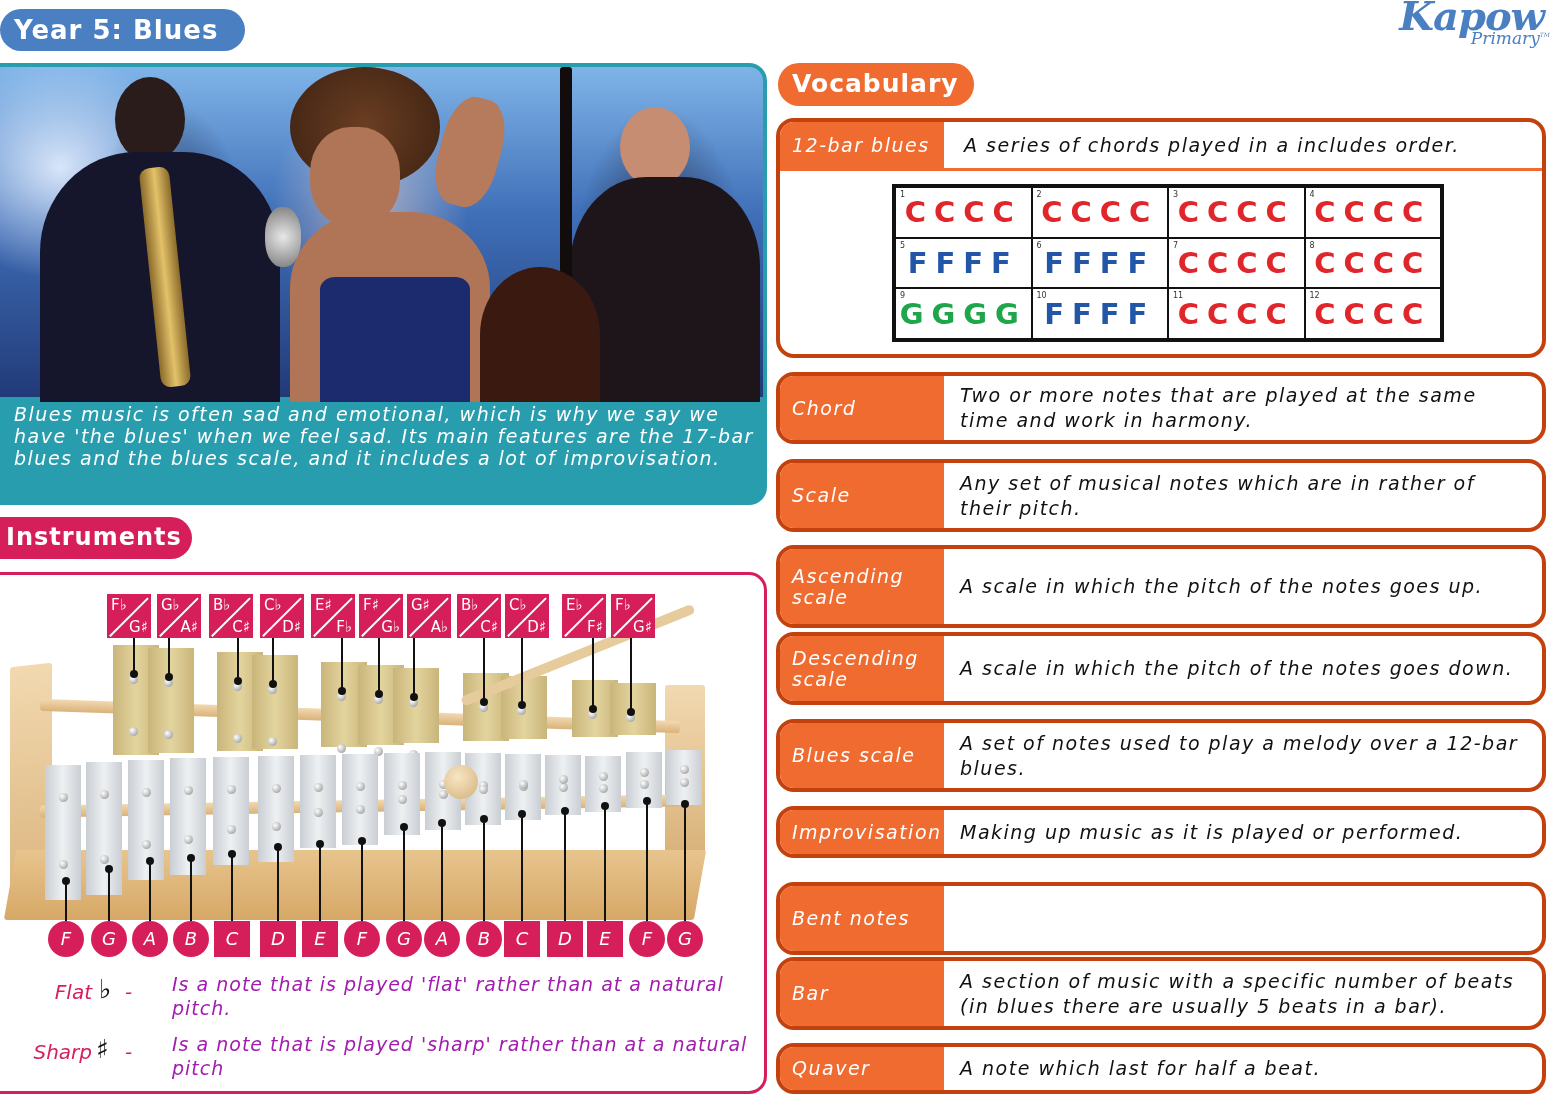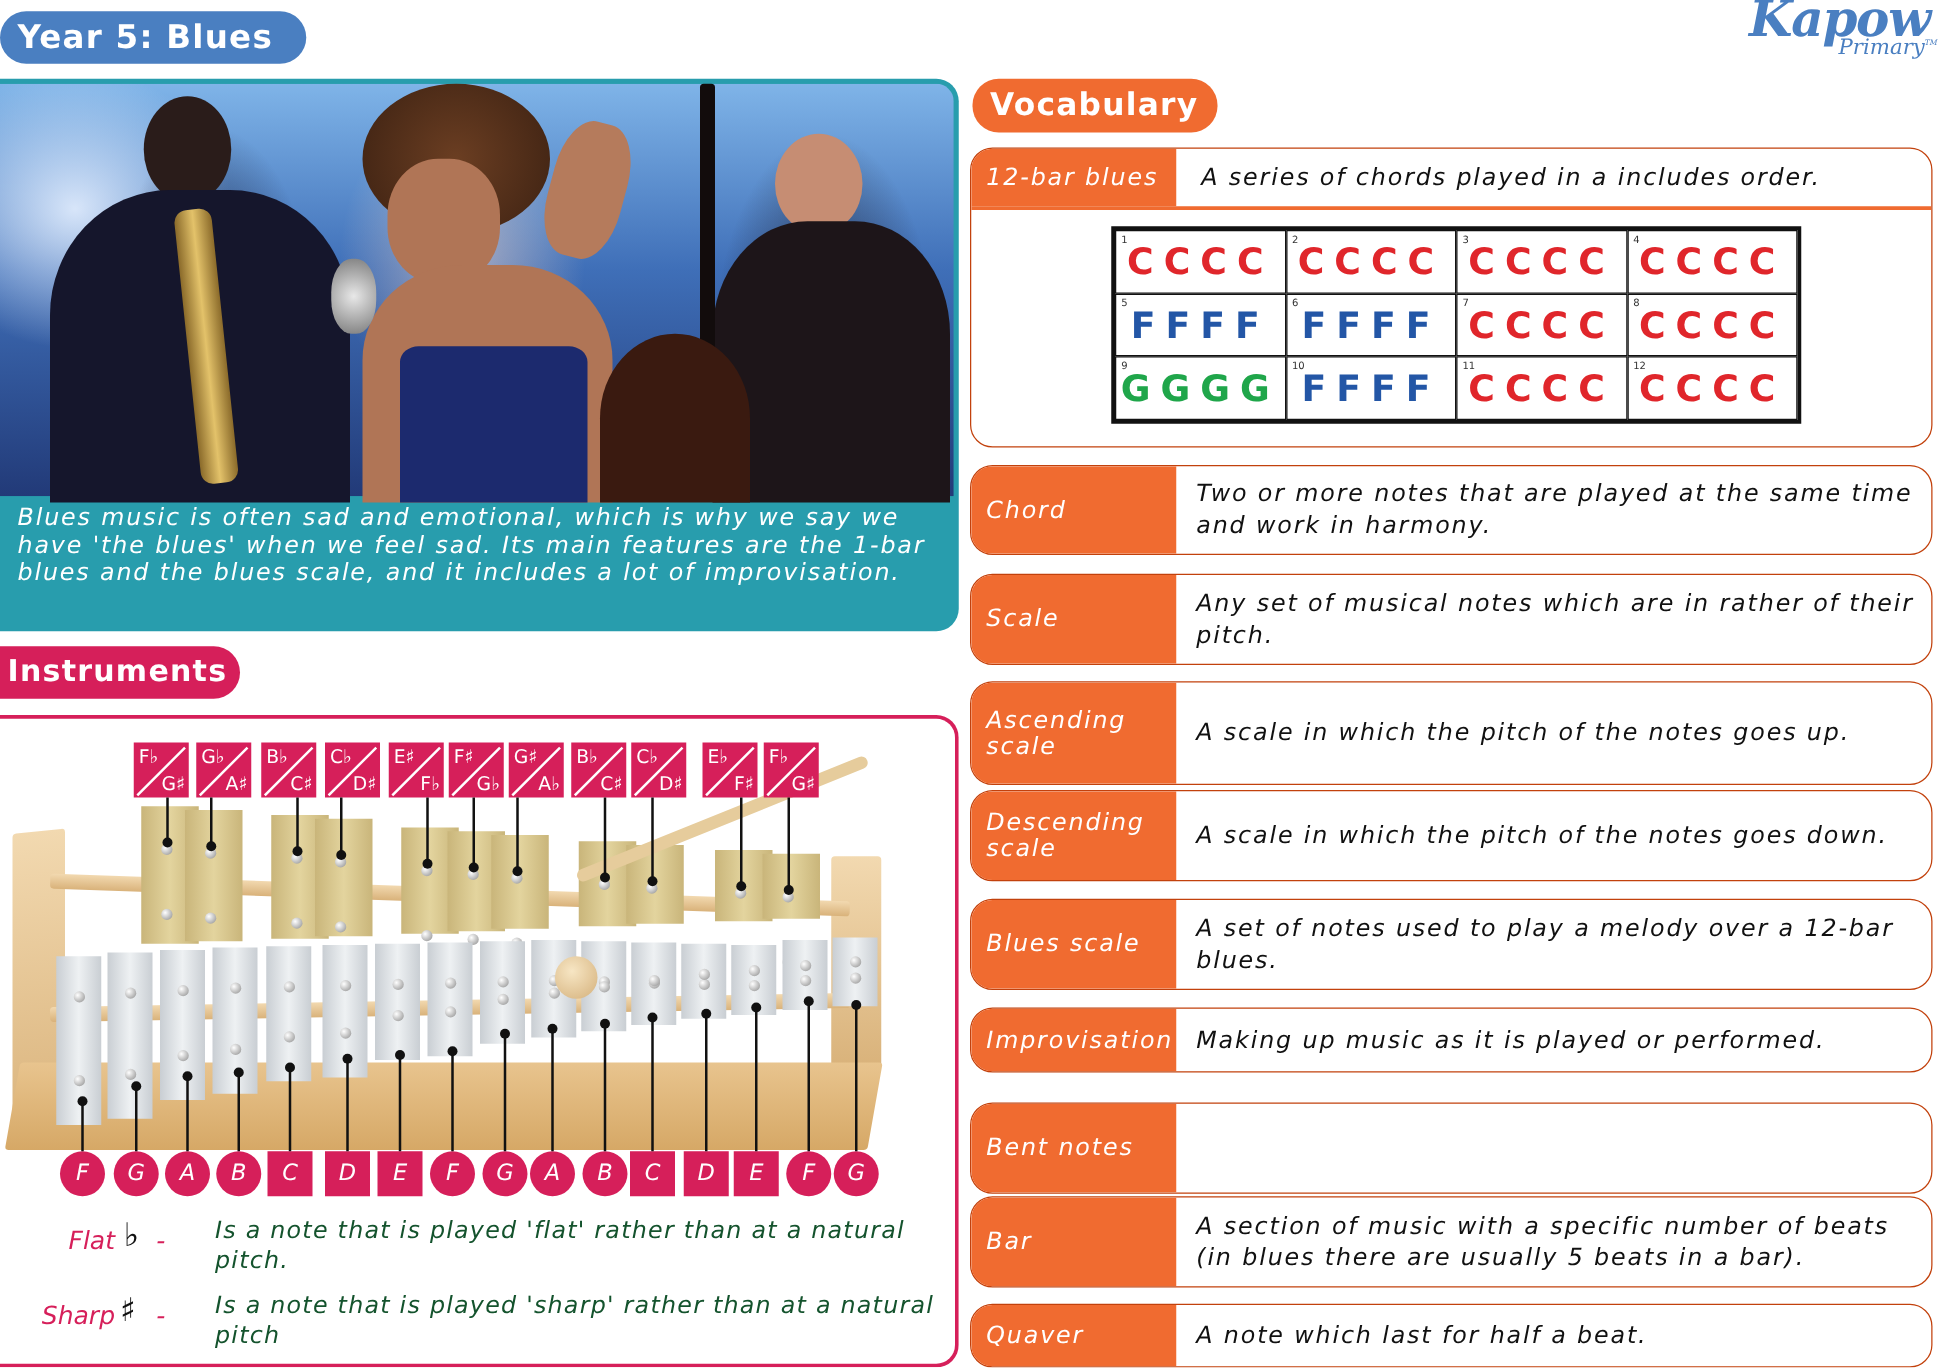--- a/index.html
+++ b/index.html
@@ -84,31 +84,31 @@
       position: absolute; top: 921px; width: 36px; height: 36px; background: #d61f5a;
       color: #fff; font-size: 18px; font-style: italic; text-align: center; line-height: 36px;
     }
     .nat-label.round { border-radius: 50%; }
 
     
     .def-row { position: absolute; left: 0; width: 760px; font-style: italic; }
     .def-term { position: absolute; color: #d61f5a; font-size: 20px; text-align: right; }
     .def-sym { position: absolute; color: #111; font-size: 26px; font-weight: bold; }
     .def-dash { position: absolute; color: #d61f5a; font-size: 20px; }
-    .def-text { position: absolute; left: 172px; width: 580px; font-size: 19px; line-height: 24px; letter-spacing: 1px; color: #14532d; }
+    .def-text { position: absolute; left: 172px; width: 580px; font-size: 19px; line-height: 24px; letter-spacing: 1px; color: #a21caf; }
 
     
     .vocab-pill {
       position: absolute; left: 778px; top: 63px; width: 196px; height: 43px;
       background: #f06b30; color: #fff; border-radius: 21px;
       font-size: 25px; font-weight: bold; padding: 6px 0 0 14px; letter-spacing: 1px;
     }
     .vocab-box {
       position: absolute; left: 776px; width: 770px;
-      border: 1px solid #c2410c; border-radius: 18px; overflow: hidden; background: #fff;
+      border: 4px solid #c2410c; border-radius: 18px; overflow: hidden; background: #fff;
     }
     .vocab-term {
       position: absolute; left: 0; top: 0; bottom: 0; width: 164px; background: #f06b30;
       color: #fff; font-size: 19px; letter-spacing: 1.5px; line-height: 21px;
       display: flex; align-items: center; padding-left: 12px; font-style: italic;
     }
     .vocab-def {
       position: absolute; left: 180px; right: 12px; top: 0; bottom: 0;
       display: flex; align-items: center; font-size: 19px; line-height: 25px; letter-spacing: 1.5px;
       font-style: italic; color: #111;
@@ -146,21 +146,21 @@
     <div class="figure" style="left:290px;top:145px;width:200px;height:190px;background:#b07556;border-radius:40% 40% 0 0;"></div>
     <div class="figure" style="left:320px;top:210px;width:150px;height:125px;background:#1c2a6e;border-radius:10% 10% 0 0;"></div>
     <div class="figure" style="left:440px;top:30px;width:60px;height:110px;background:#b57b5c;border-radius:40%;transform:rotate(15deg);"></div>
     <div class="figure" style="left:265px;top:140px;width:36px;height:60px;background:radial-gradient(circle,#e8e8e8,#777);border-radius:45%;"></div>
 
     <div class="figure" style="left:620px;top:40px;width:70px;height:80px;background:#c68d73;border-radius:50%;"></div>
     <div class="figure" style="left:570px;top:110px;width:190px;height:225px;background:#1d1519;border-radius:40% 40% 0 0;"></div>
     <div class="figure" style="left:560px;top:0px;width:12px;height:330px;background:#120c0c;border-radius:3px;"></div>
     <div class="figure" style="left:480px;top:200px;width:120px;height:135px;background:#3a1a10;border-radius:50% 50% 0 0;"></div>
   </div>
-  <p class="hero-text">Blues music is often sad and emotional, which is why we say we have 'the blues' when we feel sad. Its main features are the 1-bar blues and the blues scale, and it includes a lot of improvisation.</p>
+  <p class="hero-text">Blues music is often sad and emotional, which is why we say we have 'the blues' when we feel sad. Its main features are the 17-bar blues and the blues scale, and it includes a lot of improvisation.</p>
 </div>
 
 <div class="inst-pill">Instruments</div>
 <div class="inst-panel"></div>
 
 <div class="xylo">
 
   <div class="frame-rail" style="left:10px;top:90px;width:42px;height:250px;transform:skewY(-6deg);"></div>
   <div class="frame-rail" style="left:665px;top:110px;width:40px;height:170px;"></div>
   <div class="frame-rail" style="left:40px;top:135px;width:640px;height:12px;transform:rotate(2deg);"></div>

